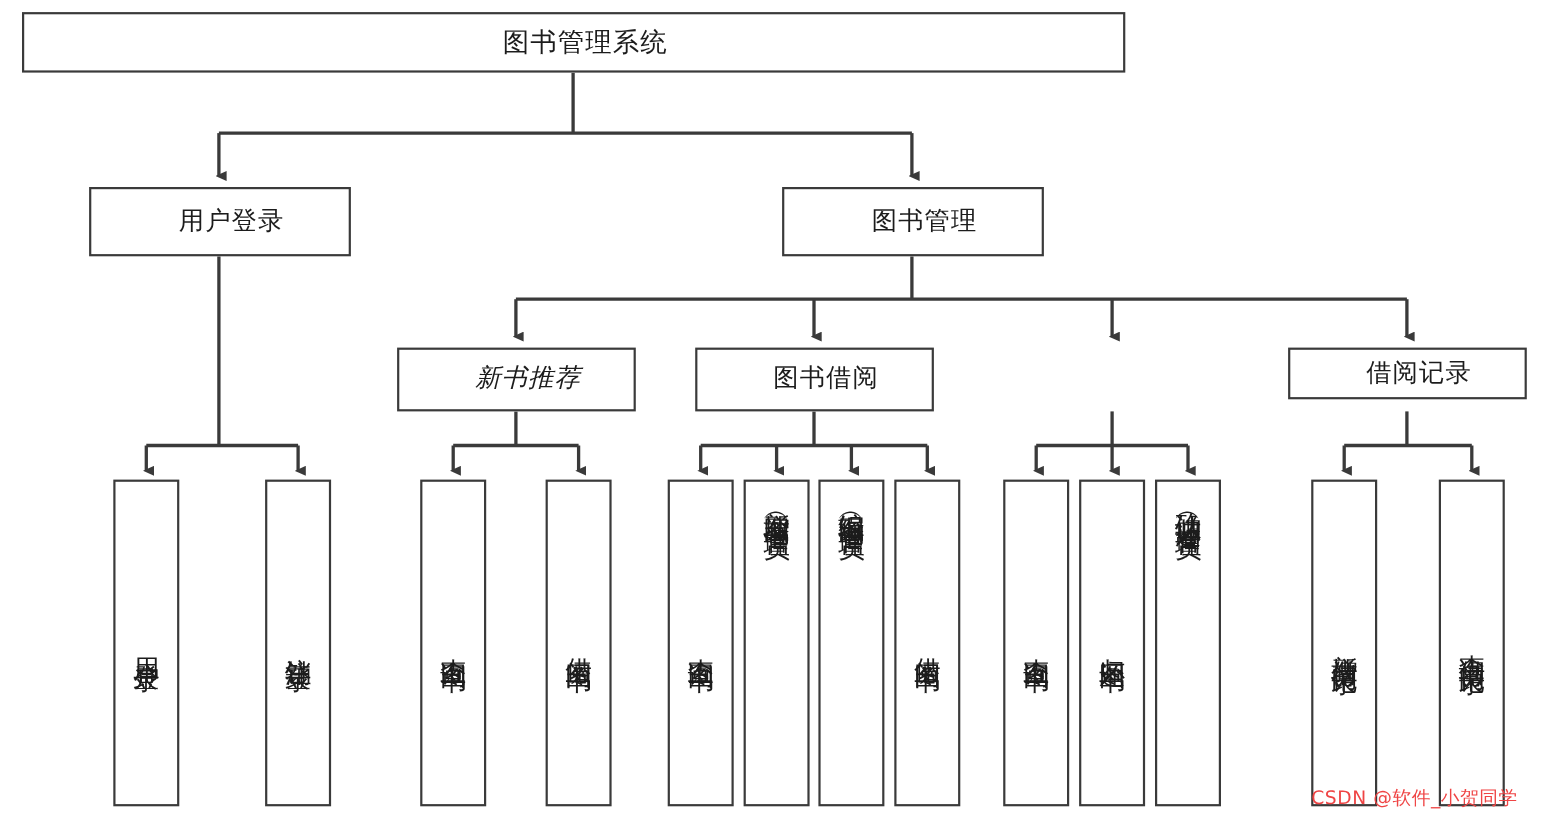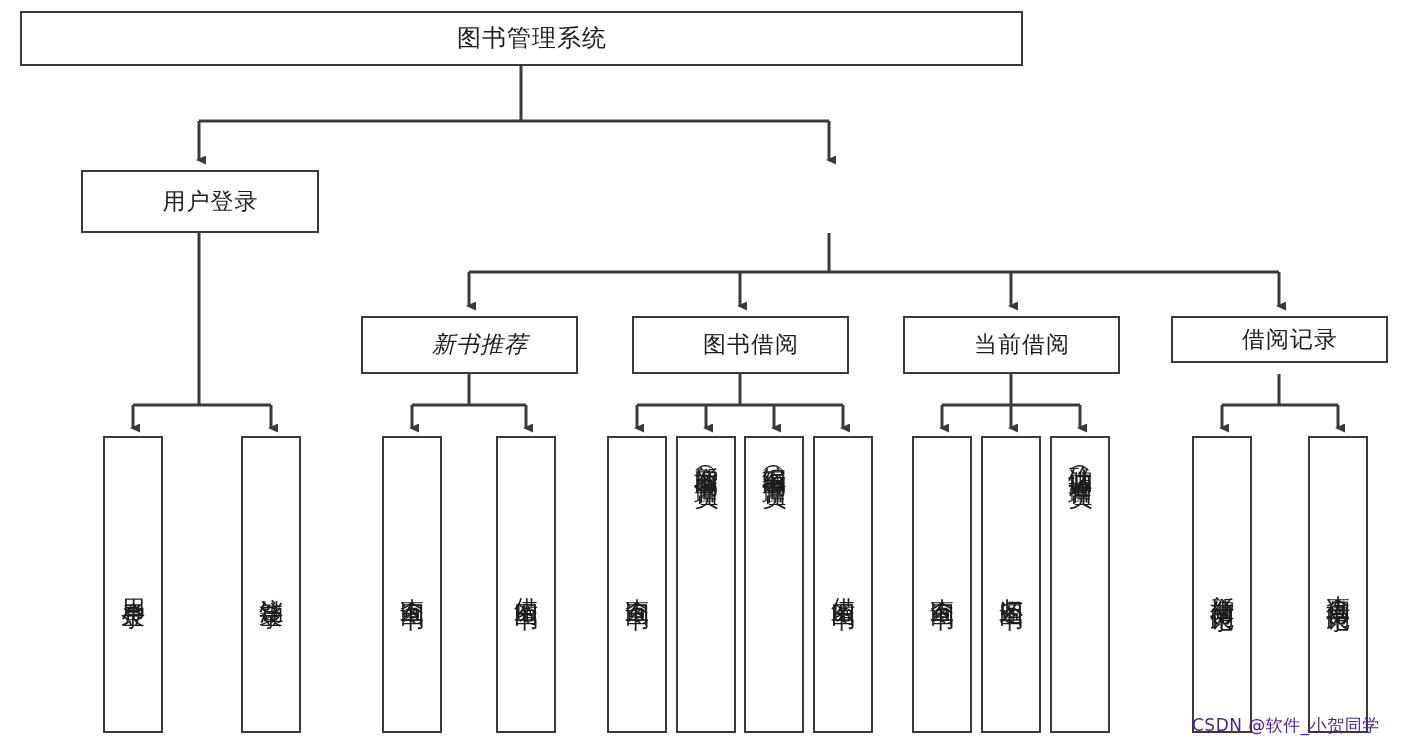--- a/index.html
+++ b/index.html
@@ -54,21 +54,21 @@
     align-items: center;
     justify-content: center;
     padding: 4px 0;
   }
   .node-v.top-aligned {
     justify-content: flex-start;
     padding-top: 8px;
   }
   .watermark {
     position: absolute;
-    color: #4c1d95;
+    color: #ef4444;
     font-size: 17px;
     letter-spacing: 0.5px;
     white-space: nowrap;
   }
 </style>
 </head>
 <body>
 
 <div id="canvas">
 
@@ -118,24 +118,24 @@
       <path d="M1279,374 L1279,405"></path>
       <path d="M1222,405 L1338,405"></path>
       <path d="M1222,405 L1222,428" marker-end="url(#arrow)"></path>
       <path d="M1338,405 L1338,428" marker-end="url(#arrow)"></path>
     </g>
   </svg>
 
   <div class="node node-h node-root" style="left:20px; top:11px; width:1003px; height:55px;">图书管理系统</div>
 
   <div class="node node-h" style="left:81px; top:170px; width:238px; height:63px;">用户登录</div>
+  <div class="node node-h" style="left:711px; top:170px; width:238px; height:63px;">图书管理</div>
 
   <div class="node node-h" style="left:361px; top:316px; width:217px; height:58px;font-style:italic;">新书推荐</div>
   <div class="node node-h" style="left:632px; top:316px; width:217px; height:58px;">图书借阅</div>
-  <div class="node node-h" style="left:903px; top:316px; width:217px; height:58px;">当前借阅</div>
   <div class="node node-h" style="left:1171px; top:316px; width:217px; height:47px;">借阅记录</div>
 
   <div class="node node-v" style="left:103px; top:436px; width:60px; height:297px;">用户登录</div>
   <div class="node node-v" style="left:241px; top:436px; width:60px; height:297px;">注销登录</div>
 
   <div class="node node-v" style="left:382px; top:436px; width:60px; height:297px;">查询图书</div>
   <div class="node node-v" style="left:496px; top:436px; width:60px; height:297px;">借阅图书</div>
 
   <div class="node node-v" style="left:607px; top:436px; width:60px; height:297px;">查询图书</div>
   <div class="node node-v top-aligned" style="left:676px; top:436px; width:60px; height:297px;">新增图书（管理员）</div>

